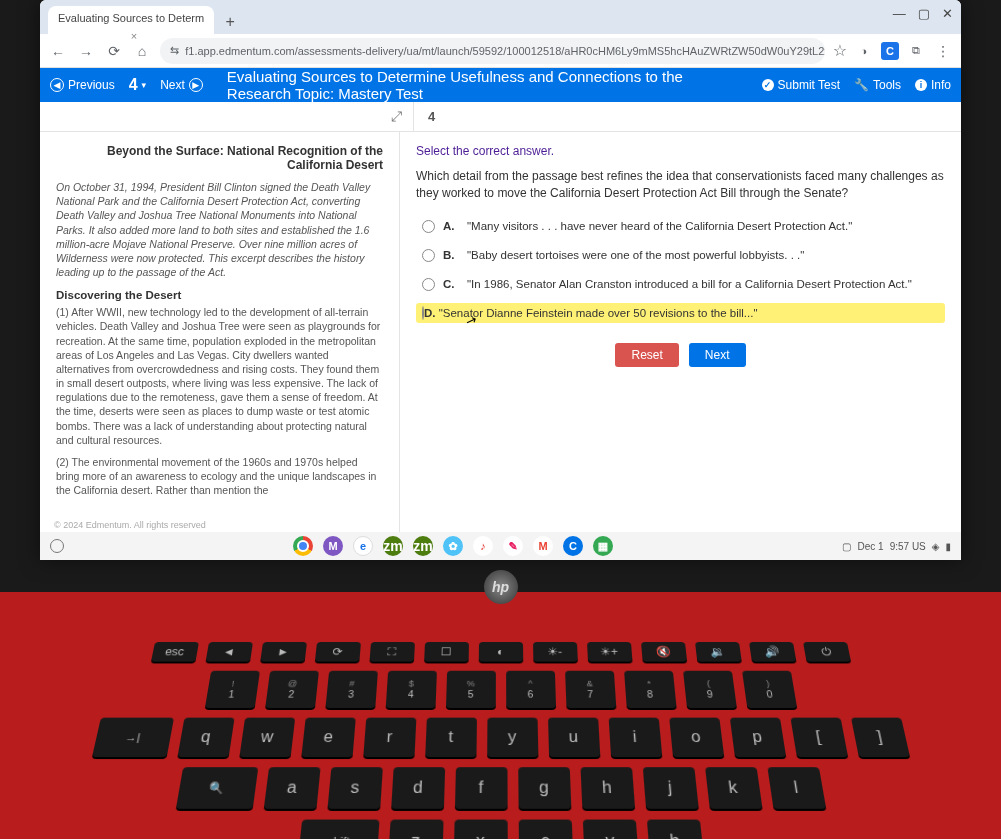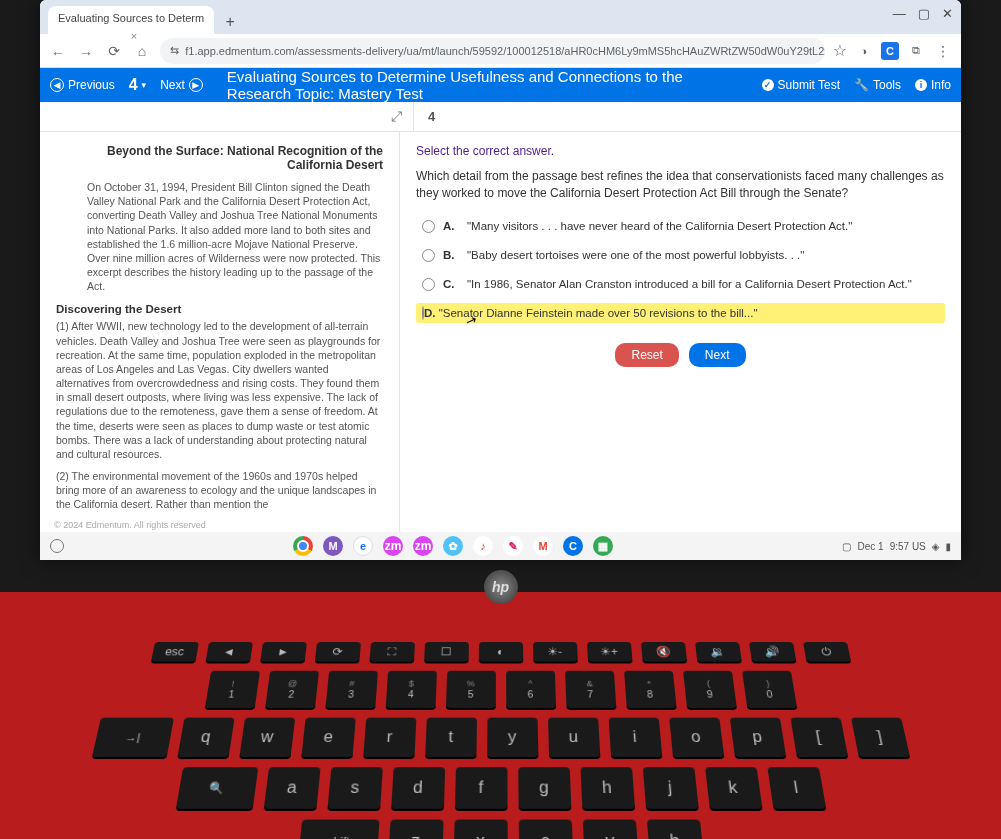--- a/index.html
+++ b/index.html
@@ -40,52 +40,52 @@
   .qstrip { height: 30px; display:flex; align-items:center; background:#fff; border-bottom:1px solid #e4e4e4; }
   .qstrip .expand { width:34px; display:flex; justify-content:center; font-size:14px; color:#777; border-right:1px solid #e4e4e4; height:100%; align-items:center; margin-left: 340px;}
   .qstrip .qnum { padding: 0 14px; font-size: 13px; color:#555; font-weight: bold;}
 
   
   .content { display:flex; height: calc(100% - 132px - 28px); }
   .col { padding: 12px 16px; font-size: 11px; color: #333; }
   .col.left { width: 360px; border-right: 1px solid #e4e4e4; overflow: hidden; }
   .col.right { flex: 1; }
   .ptitle { font-weight: bold; font-size: 12px; text-align: right; margin-bottom: 8px; }
-  .para { font-size: 10.5px; line-height: 1.35; color:#555; margin-bottom: 10px; margin-left: 31px; }
+  .para { font-style: italic; font-size: 10.5px; line-height: 1.35; color:#555; margin-bottom: 10px; }
   .subhead { font-weight: bold; font-size: 11.5px; margin: 8px 0 4px; }
   .bodytext { font-size: 10.5px; line-height: 1.35; color:#555; }
 
   .instruction { font-size: 12px; color:#4c1d95; margin-bottom: 10px; }
   .stem { font-size: 12px; color:#333; margin-bottom: 14px; line-height:1.4; }
   .choices { display:flex; flex-direction:column; gap: 8px; }
   .choice { display:flex; align-items:center; gap: 8px; font-size: 11.5px; padding: 4px 6px; border-radius: 3px; }
   .choice .radio { width:13px; height:13px; border:1.5px solid #888; border-radius:50%; flex-shrink:0; }
   .choice .letter { font-weight:bold; width:16px; }
   .choice.hl { background: #fff176; }
   .cursor { position: relative; display: inline-block; }
   .cursor::after { content:"↖"; transform: scaleX(-1) rotate(-20deg); position:absolute; top:10px; left:50px; font-size:13px; color:#000; }
 
   .btnrow { display:flex; gap:10px; justify-content:center; margin-top: 20px; }
-  .btn { padding: 5px 16px; border-radius: 10px; font-size: 12px; color:#fff; border:none; }
+  .btn { padding: 5px 16px; border-radius: 3px; font-size: 12px; color:#fff; border:none; }
   .btn.reset { background:#d9534f; }
   .btn.next { background:#0073e6; }
 
   .copyright { position:absolute; bottom:30px; left:14px; font-size:9px; color:#aaa; }
 
   
   .shelf { position:absolute; left:0; right:0; height:28px; bottom:0; background:#f4f4f4; display:flex; align-items:center; padding: 0 10px; gap:10px; }
   .shelf .launcher { width:14px; height:14px; border:1.5px solid #777; border-radius:50%; }
   .shelf .spacer { flex:1; }
   .shelf .appicon { width:20px; height:20px; border-radius:50%; display:flex; align-items:center; justify-content:center; font-size:11px; font-weight:bold; }
   .shelf .status { font-size:10px; color:#555; display:flex; align-items:center; gap:6px; }
   .appicon.chrome { background: conic-gradient(#ea4335 0 120deg,#fbbc05 120deg 240deg,#34a853 240deg 360deg); position:relative;}
   .appicon.chrome::after{content:"";position:absolute;width:8px;height:8px;background:#4285f4;border:2px solid #fff;border-radius:50%;}
   .appicon.m { background:#7e57c2; color:#fff; }
   .appicon.e { background:#fff; color:#1a73e8; border:1px solid #ddd; }
-  .appicon.zm { background:#d946ef; color:#fff; font-size:12px; }
+  .appicon.zm { background:#4d7c0f; color:#fff; font-size:14px; }
   .appicon.flower { background:#4fc3f7; color:#fff; }
   .appicon.red { background:#fff; color:#e53935; }
   .appicon.pink { background:#fff; color:#e91e63; }
   .appicon.gm { background:#fff; color:#ea4335; }
   .appicon.c { background:#0073e6; color:#fff; }
   .appicon.g { background:#34a853; color:#fff; }
 
   
   .kbwrap { position:absolute; top:592px; left:0; right:0; bottom:0; background:#b91c1c; }
   .hp { position:absolute; top:-22px; left:50%; transform:translateX(-50%); width:34px; height:34px; border-radius:50%; background: radial-gradient(circle,#888,#333); display:flex; align-items:center; justify-content:center; color:#ddd; font-style:italic; font-size:14px; font-weight:bold; }

